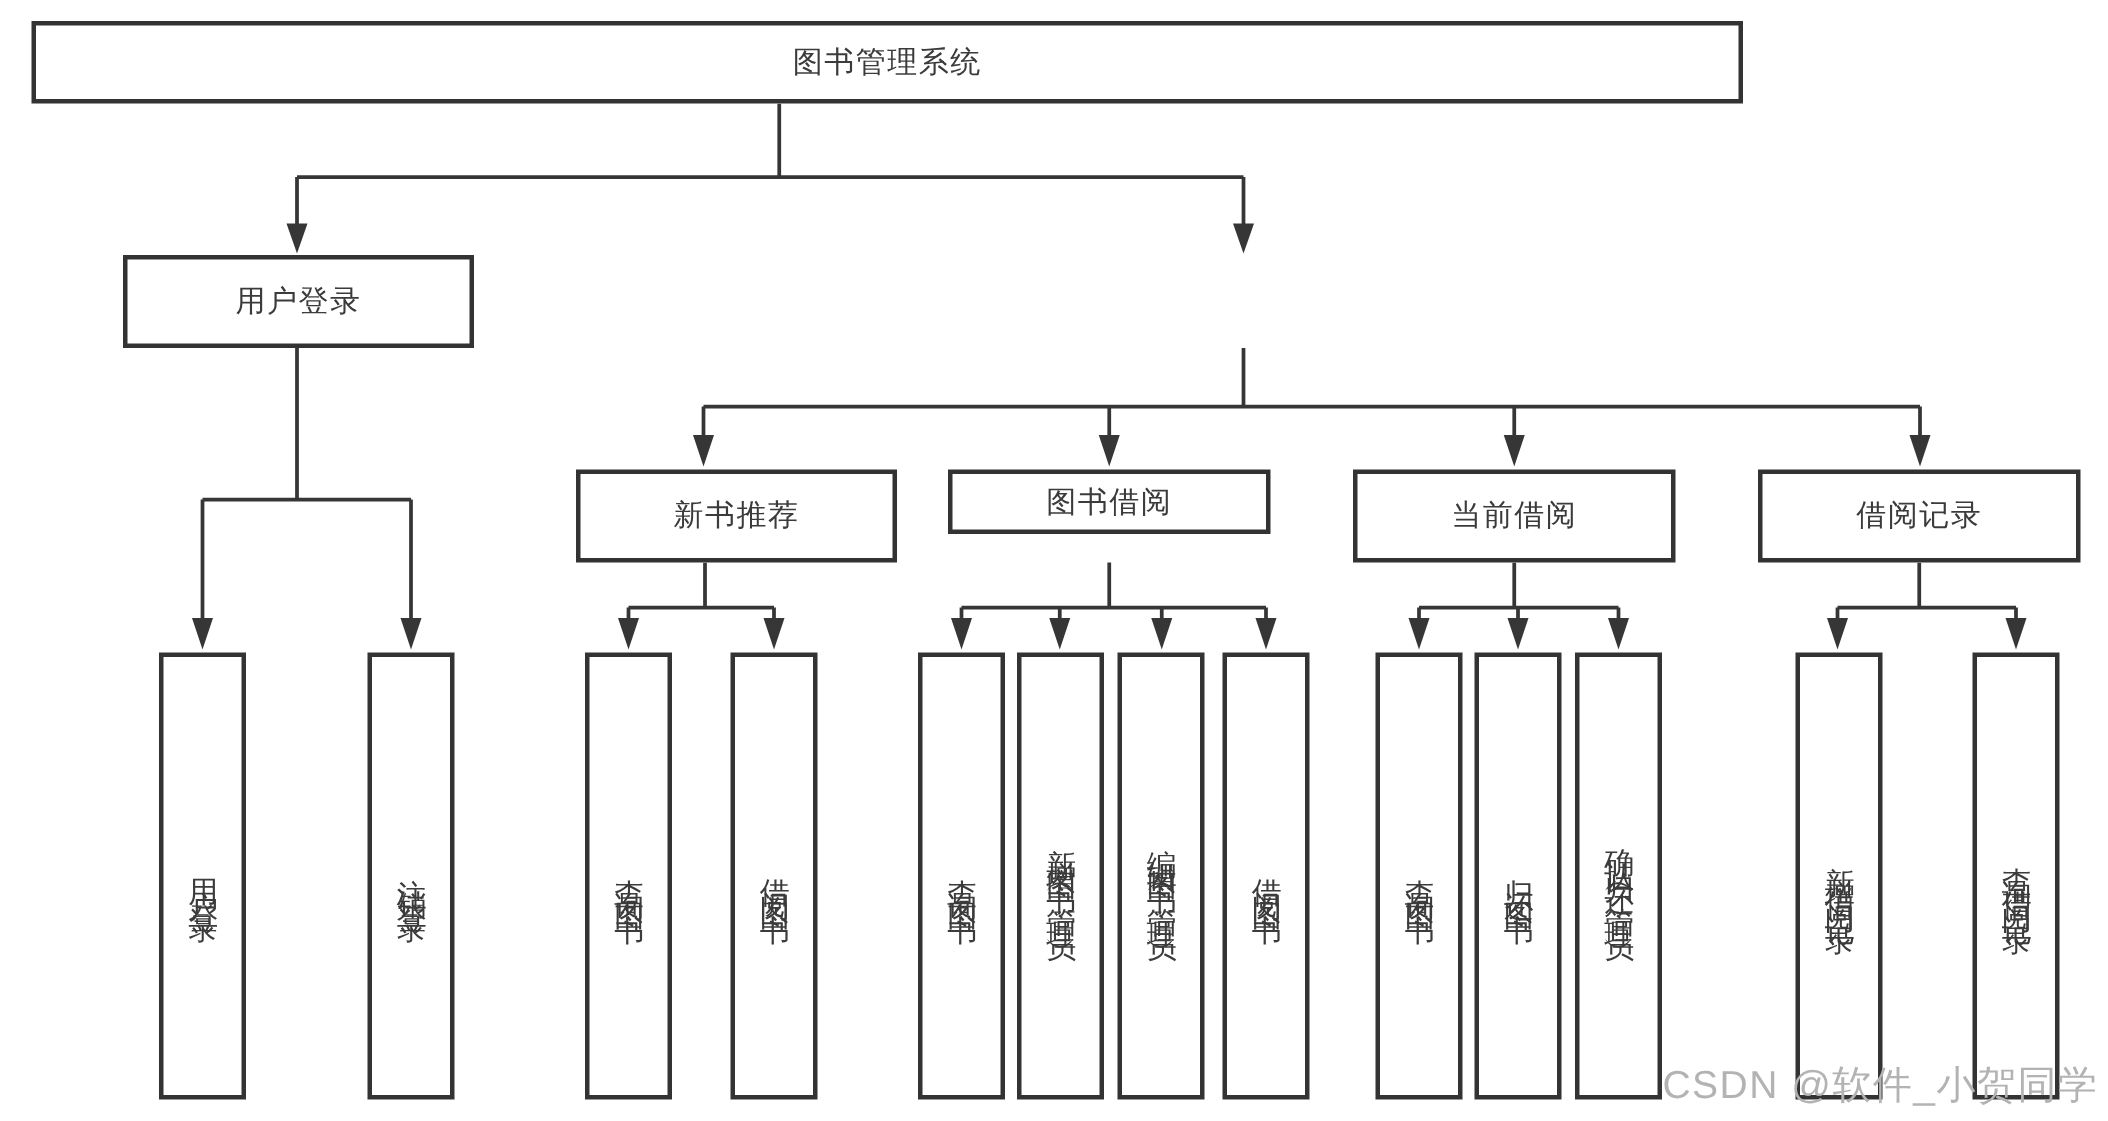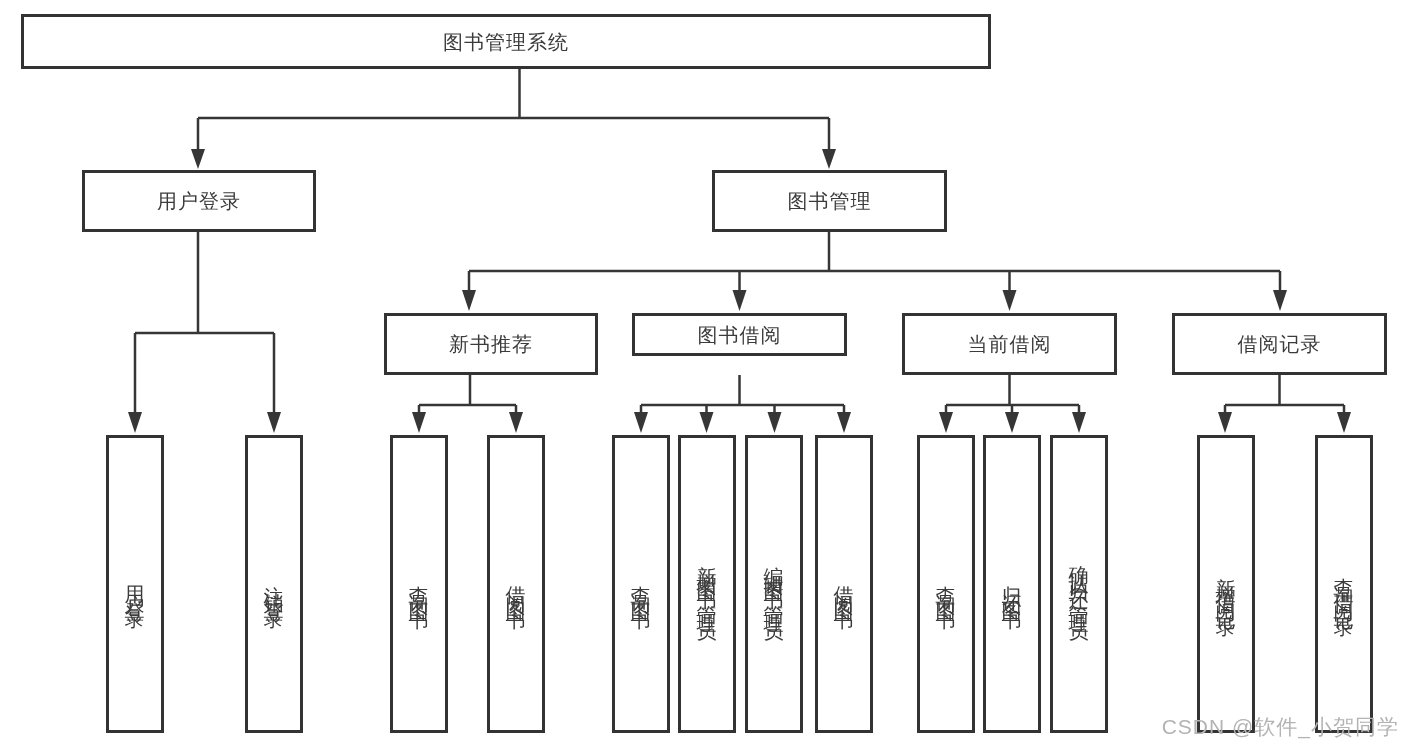--- a/index.html
+++ b/index.html
@@ -35,21 +35,21 @@
     top: 435px;
     writing-mode: vertical-rl;
     text-orientation: mixed;
     letter-spacing: 8px;
     padding-top: 4px;
   }
   .watermark {
     position: absolute;
     right: 6px;
     bottom: 6px;
-    font-size: 21px;
+    font-size: 26px;
     color: #b3b3b3;
     white-space: nowrap;
     letter-spacing: 1px;
     margin-top: 30px;
   }
   svg line, svg path { stroke: #363636; stroke-width: 2.5; fill: none; }
   svg polygon { fill: #363636; stroke: none; }
 </style>
 </head>
 <body>
@@ -112,24 +112,23 @@
       <polygon points="1072,412 1086,412 1079,433"></polygon>
 
     <line x1="1279.5" y1="375" x2="1279.5" y2="405"></line>
     <line x1="1225" y1="405" x2="1344" y2="405"></line>
     <line x1="1225" y1="405" x2="1225" y2="414"></line>
       <polygon points="1218,412 1232,412 1225,433"></polygon>
     <line x1="1344" y1="405" x2="1344" y2="414"></line>
       <polygon points="1337,412 1351,412 1344,433"></polygon>
   </svg>
 
-  <div class="node node-h" style="left:21px; top:14px; width:970px; height:55px;">图书管理系统</div>
+  <div class="node node-h" style="left:21px; top:14px; width:1141px; height:55px;">图书管理系统</div>
 
   <div class="node node-h" style="left:82px; top:170px; width:234px; height:62px;">用户登录</div>
-  <div class="node node-h" style="left:712px; top:170px; width:235px; height:62px;">图书管理</div>
 
   <div class="node node-h" style="left:384px; top:313px; width:214px; height:62px;">新书推荐</div>
   <div class="node node-h" style="left:632px; top:313px; width:215px; height:43px;">图书借阅</div>
   <div class="node node-h" style="left:902px; top:313px; width:215px; height:62px;">当前借阅</div>
   <div class="node node-h" style="left:1172px; top:313px; width:215px; height:62px;">借阅记录</div>
 
   <div class="node node-v" style="left:106px;">用户登录</div>
   <div class="node node-v" style="left:245px;">注销登录</div>
 
   <div class="node node-v" style="left:390px;">查询图书</div>

